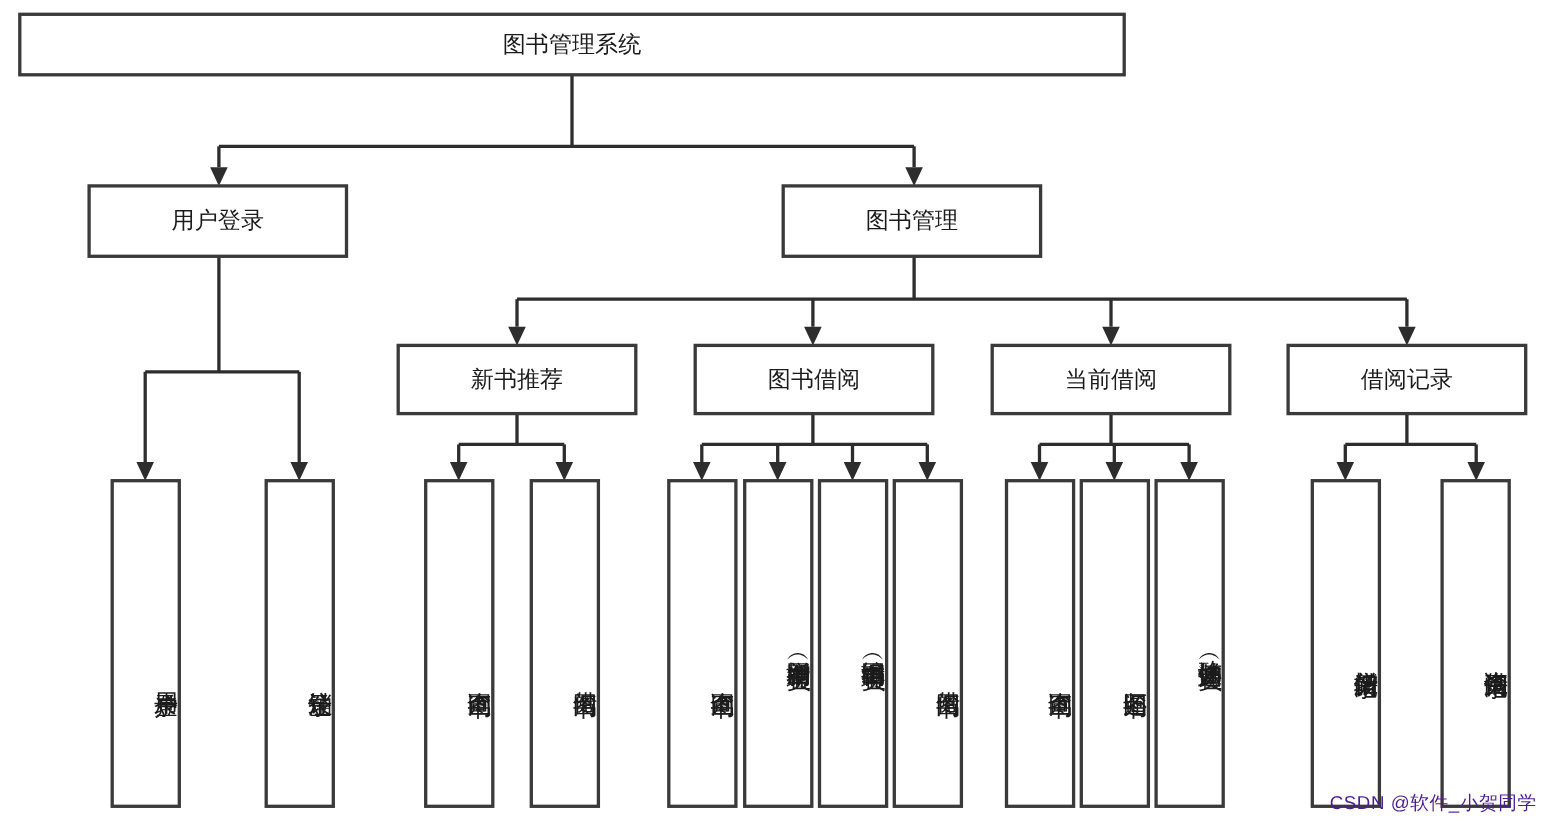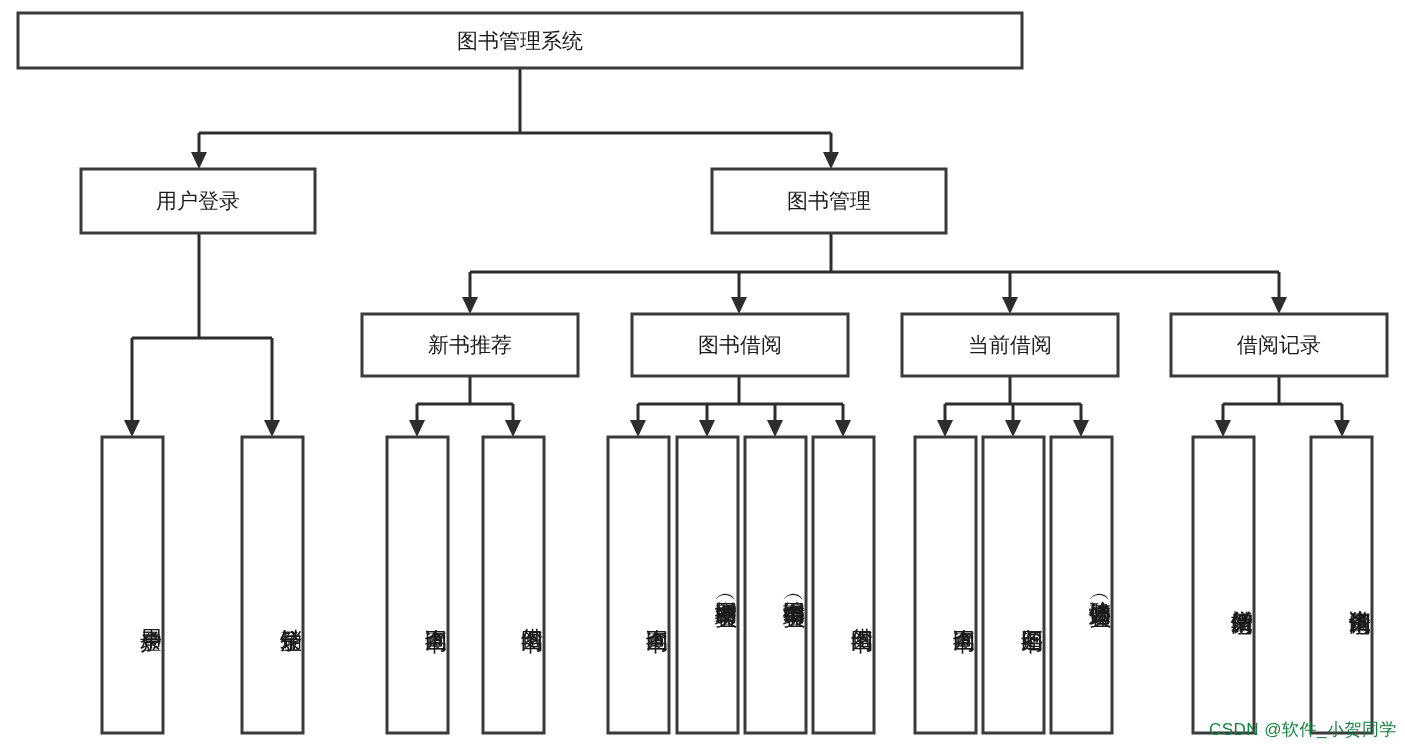--- a/index.html
+++ b/index.html
@@ -61,21 +61,21 @@
     justify-content: center;
     white-space: nowrap;
     pointer-events: none;
   }
   .watermark {
     position: absolute;
     right: 8px;
     bottom: 6px;
     font-family: "Liberation Sans", "DejaVu Sans", sans-serif;
     font-size: 17px;
-    color: #15803d;
+    color: #4c1d95;
     letter-spacing: 0.5px;
     white-space: nowrap;
   }
 </style>
 </head>
 <body>
 
 <div id="diagram-root">
 
   <svg id="flow-svg" viewBox="0 0 1405 747">

